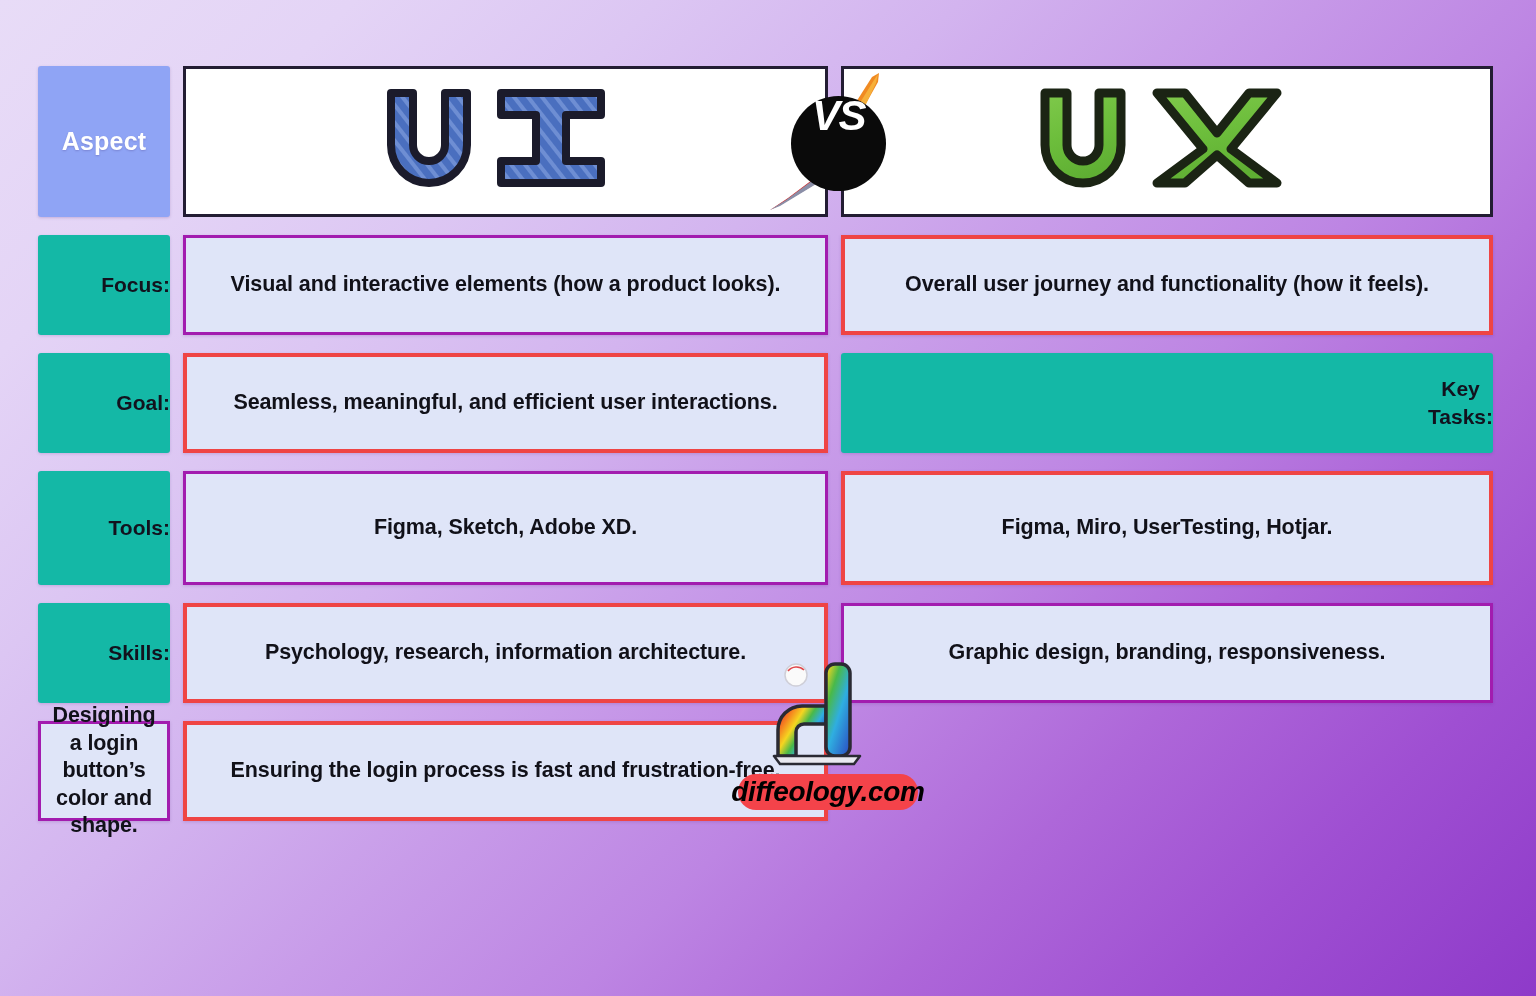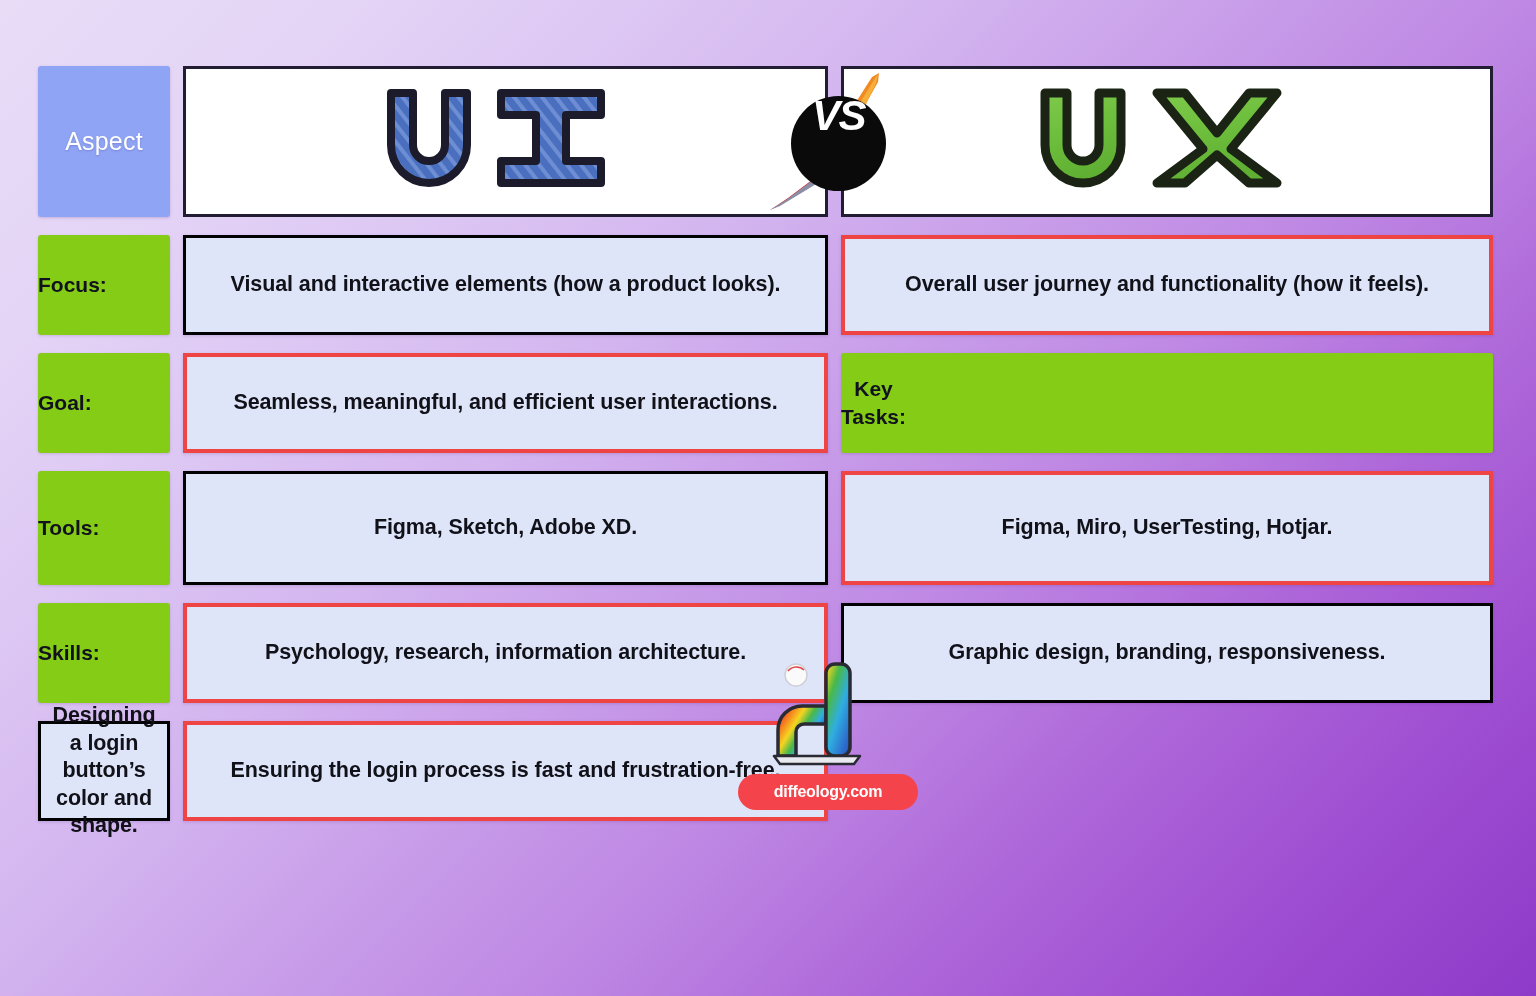--- a/index.html
+++ b/index.html
@@ -45,32 +45,32 @@
     background: #8fa4f5;
     border-radius: 3px;
     display: flex;
     align-items: center;
     justify-content: center;
     box-shadow: 0 1px 3px rgba(80, 40, 120, 0.22);
   }
   .aspect-cell .label {
     color: #ffffff;
     font-size: 25px;
-    font-weight: normal;
+    font-weight: bold;
     letter-spacing: 0.2px;
     text-shadow: 0 1px 2px rgba(60,40,110,0.25);
   }
 
   
   .rowlabel-cell {
-    background: #84cc16;
+    background: #14b8a6;
     border-radius: 3px;
     display: flex;
     align-items: center;
-    justify-content: flex-start;
+    justify-content: flex-end;
     text-align: center;
     box-shadow: 0 1px 3px rgba(80, 40, 120, 0.18);
   }
   .rowlabel-cell .label {
     color: #12121e;
     font-size: 21px;
     font-weight: bold;
     line-height: 1.35;
     white-space: pre-line;
   }
@@ -91,21 +91,21 @@
   
   .content-cell {
     background: #dfe5f8;
     display: flex;
     align-items: center;
     justify-content: center;
     text-align: center;
     padding: 8px 22px;
     box-shadow: 0 1px 3px rgba(80, 40, 120, 0.2);
   }
-  .content-cell.ui-side  { border: 3px solid #000000; }
+  .content-cell.ui-side  { border: 3px solid #a21caf; }
   .content-cell.ux-side  { border: 4px solid #ef4444; }
 
   .content-cell .txt {
     color: #111119;
     font-size: 21.5px;
     font-weight: bold;
     line-height: 1.28;
     letter-spacing: -0.1px;
   }
 
@@ -170,24 +170,25 @@
     top: 116px;
     width: 180px;
     height: 36px;
     background: #f4434a;
     border-radius: 18px;
     display: flex;
     align-items: center;
     justify-content: center;
   }
   #watermark .mark-pill .pill-text {
-    color: #ffffff;
-    font-size: 16px;
+    color: #000000;
+    font-size: 28px;
     font-weight: bold;
     letter-spacing: -0.3px;
+    font-style: italic;
   }
 </style>
 </head>
 <body>
 
 <div id="infographic">
 
   <div class="aspect-cell">
     <span class="label">Aspect</span>
   </div>

